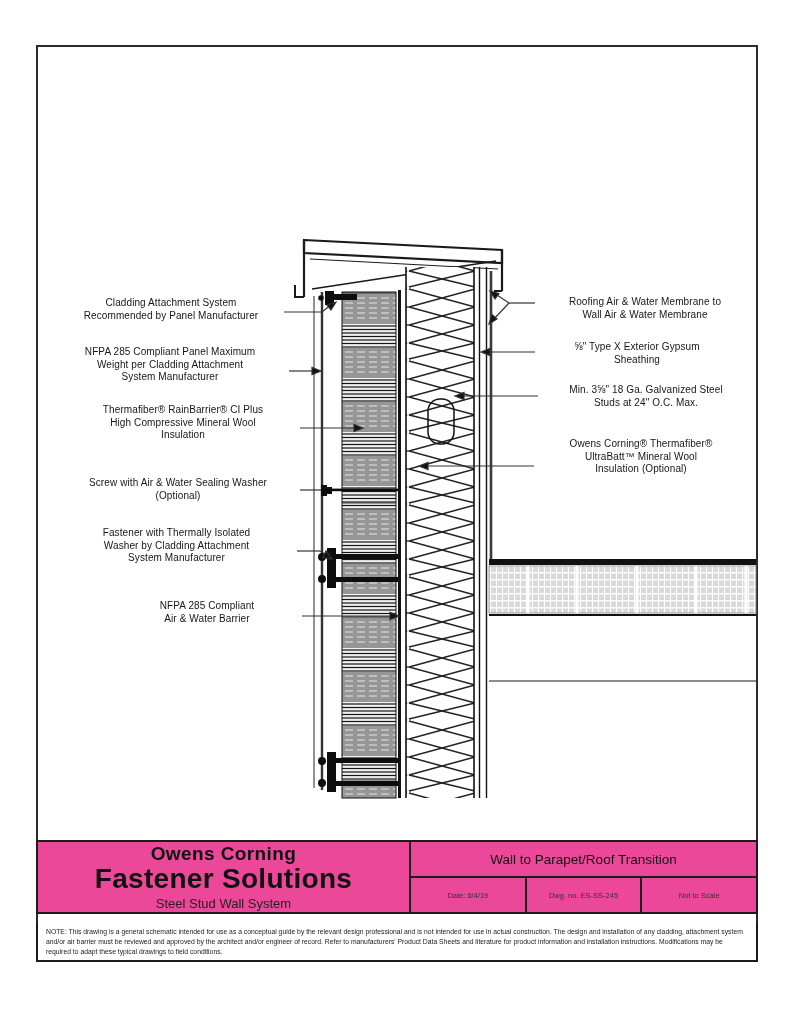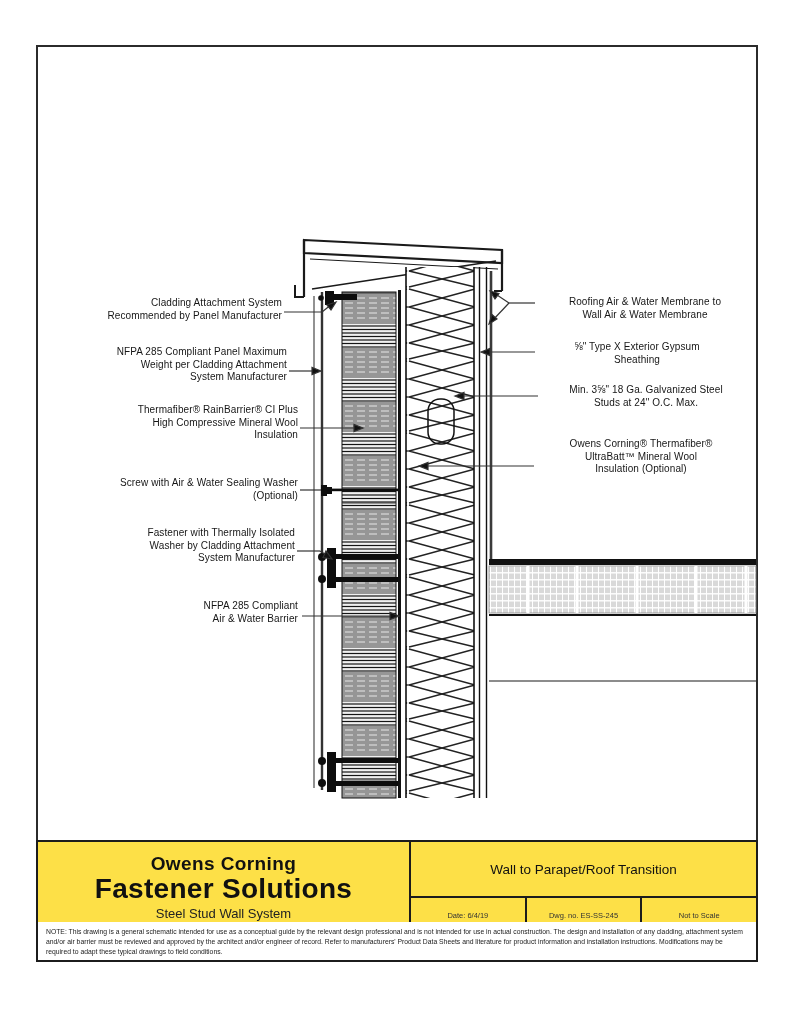--- a/index.html
+++ b/index.html
@@ -9,26 +9,26 @@
   }
   .sheet-border{
     position:absolute;left:36px;top:45px;width:722px;height:917px;
     border:2.5px solid #2b2b2b;box-sizing:border-box;background:#ffffff;
   }
   .drawing-svg{position:absolute;left:0;top:0;}
   .callout{
     position:absolute;font-size:10px;line-height:1.26;color:#161616;
     white-space:pre-line;letter-spacing:.1px;
   }
-  .callout.left{text-align:right;}
+  .callout.left{text-align:center;}
   .callout.right{text-align:center;}
   
   .titleblock{
-    position:absolute;left:36px;top:840px;width:722px;height:94px;
-    border:2.5px solid #1c1c1c;box-sizing:border-box;display:flex;background:#fde047;
+    position:absolute;left:36px;top:840px;width:722px;height:74px;
+    border:2.5px solid #1c1c1c;box-sizing:border-box;display:flex;background:#ec4899;
   }
   .tb-left{
     width:373px;border-right:2.5px solid #1c1c1c;box-sizing:border-box;
     display:flex;flex-direction:column;align-items:center;justify-content:center;
   }
   .tb-brand1{font-size:19px;font-weight:bold;letter-spacing:.4px;}
   .tb-brand2{font-size:28px;font-weight:bold;letter-spacing:.3px;margin-top:-2px;}
   .tb-brand3{font-size:13px;margin-top:1px;color:#222;}
   .tb-right{flex:1;display:flex;flex-direction:column;}
   .tb-title{

